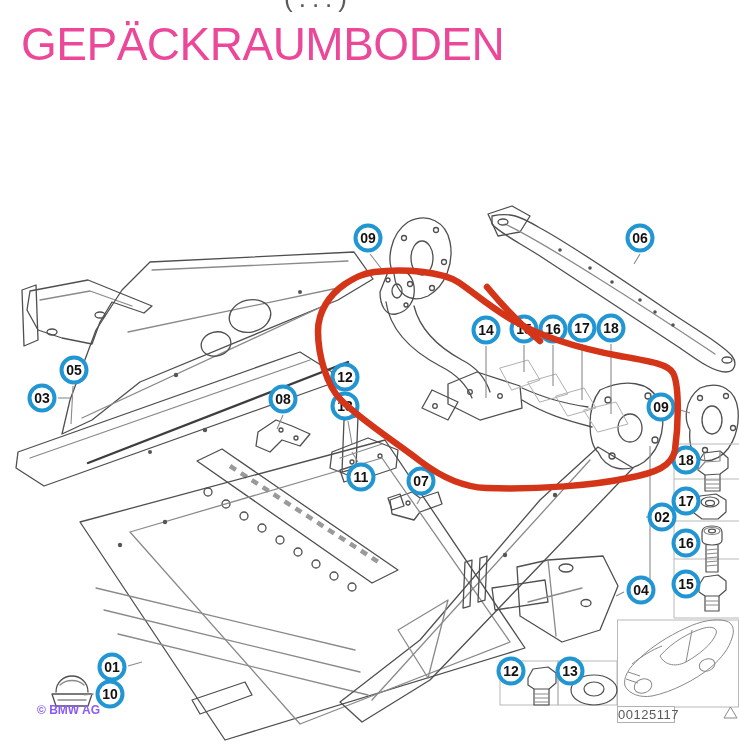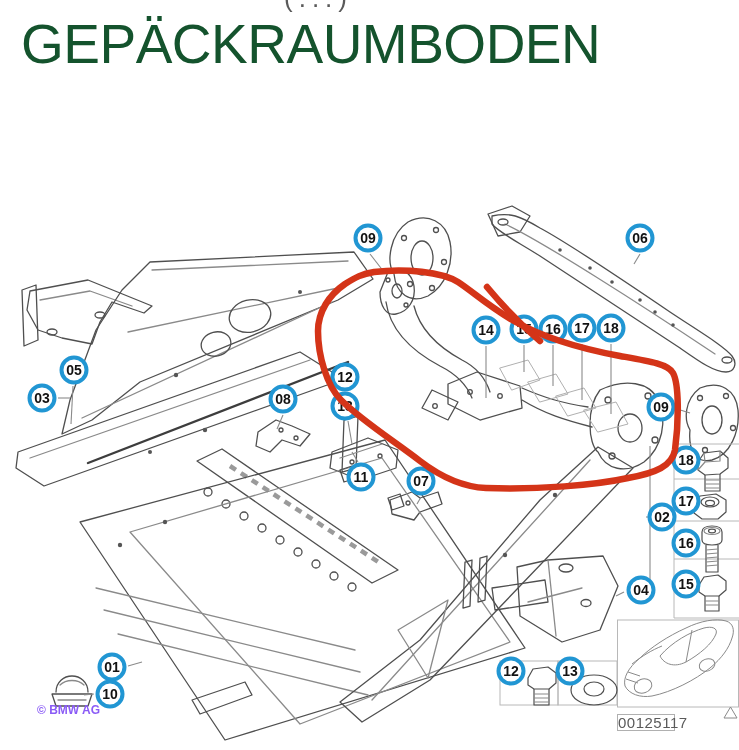--- a/index.html
+++ b/index.html
@@ -1,25 +1,25 @@
 <!DOCTYPE html>
 <html><head>
 <meta charset="utf-8">
 <style>
   html,body{margin:0;padding:0;background:#fff;}
   .stage{position:relative;width:739px;height:750px;background:#ffffff;overflow:hidden;
          font-family:"Liberation Sans",sans-serif;}
   .top-clip{position:absolute;top:-17px;left:284px;font-size:26px;color:#5a5a5a;
             letter-spacing:6px;font-weight:400;}
-  .title{position:absolute;left:21px;top:16px;font-size:55px;line-height:57px;
-         color:#14532d;letter-spacing:-0.5px;font-weight:400;}
+  .title{position:absolute;left:21px;top:16px;font-size:46px;line-height:57px;
+         color:#ec4899;letter-spacing:-0.5px;font-weight:400;}
   .copyright{position:absolute;left:37px;top:703px;font-size:12px;font-weight:bold;color:#8b5cf6;}
   .diagram-number{position:absolute;left:617px;top:706px;width:56px;height:15px;
-                  border:1px solid #b0b0b0;text-align:center;font-size:15px;line-height:15px;
-                  color:#5a5a5a;letter-spacing:0.5px;background:#fff;margin-top:8px;}
+                  border:1px solid #b0b0b0;text-align:center;font-size:13px;line-height:15px;
+                  color:#5a5a5a;letter-spacing:0.5px;background:#fff;}
   svg{position:absolute;left:0;top:0;}
   .callout-text{font-family:"Liberation Sans",sans-serif;font-weight:bold;font-size:14px;fill:#121212;}
 </style>
 </head>
 <body>
 
 <div class="stage">
 
   <div class="top-clip">(...)</div>
 

